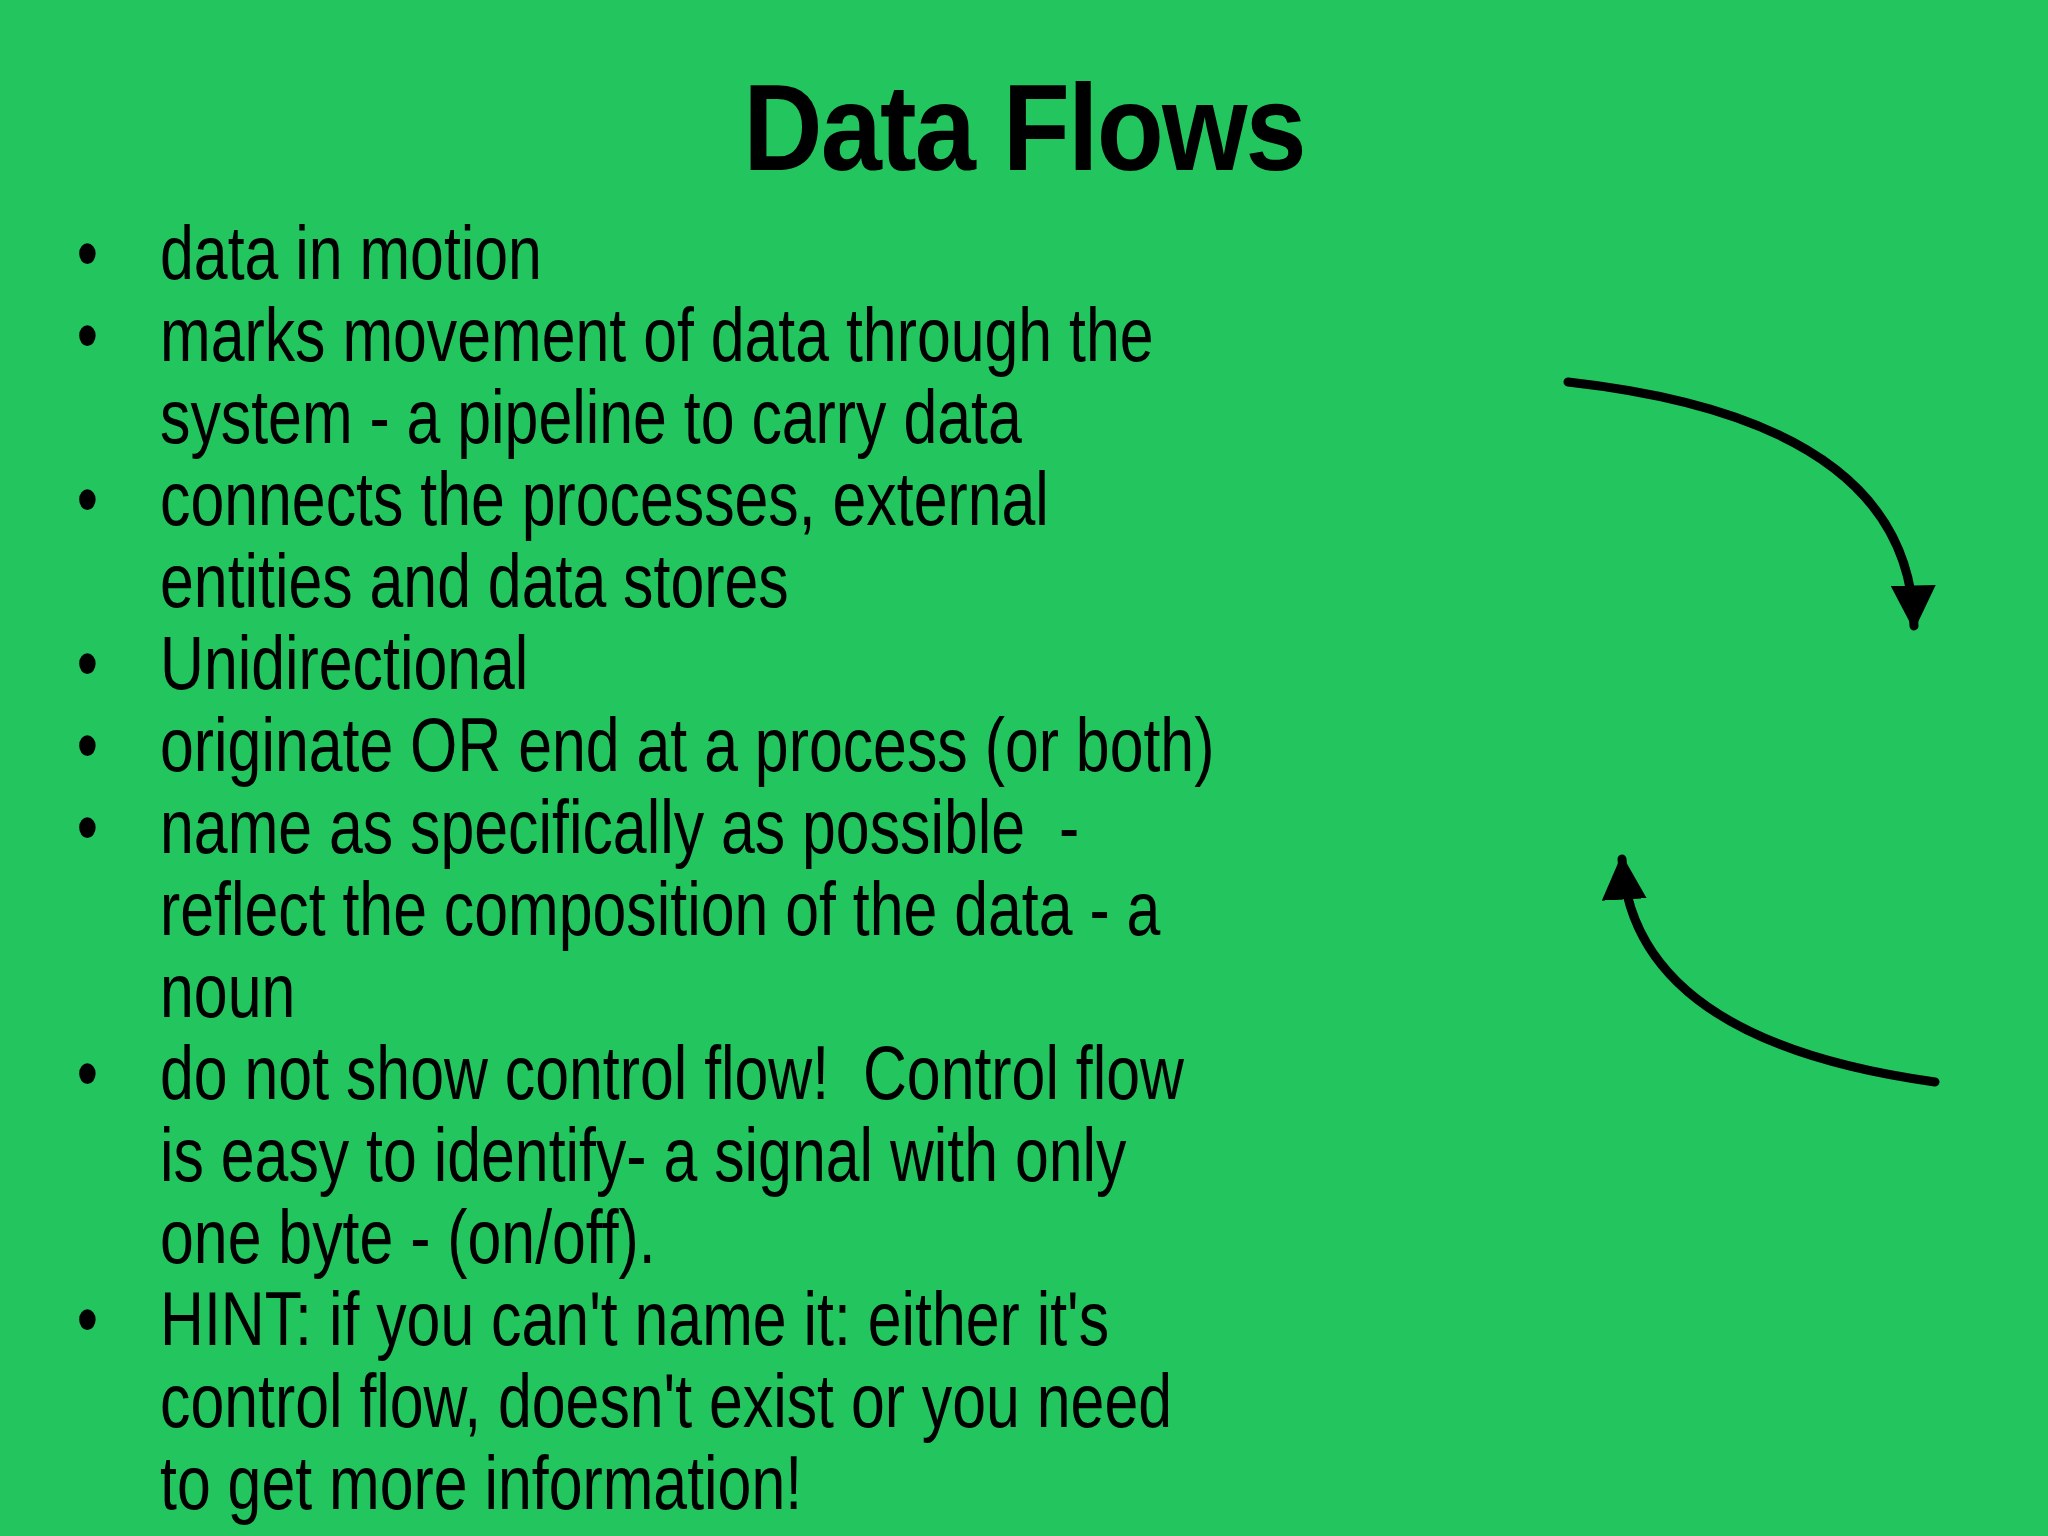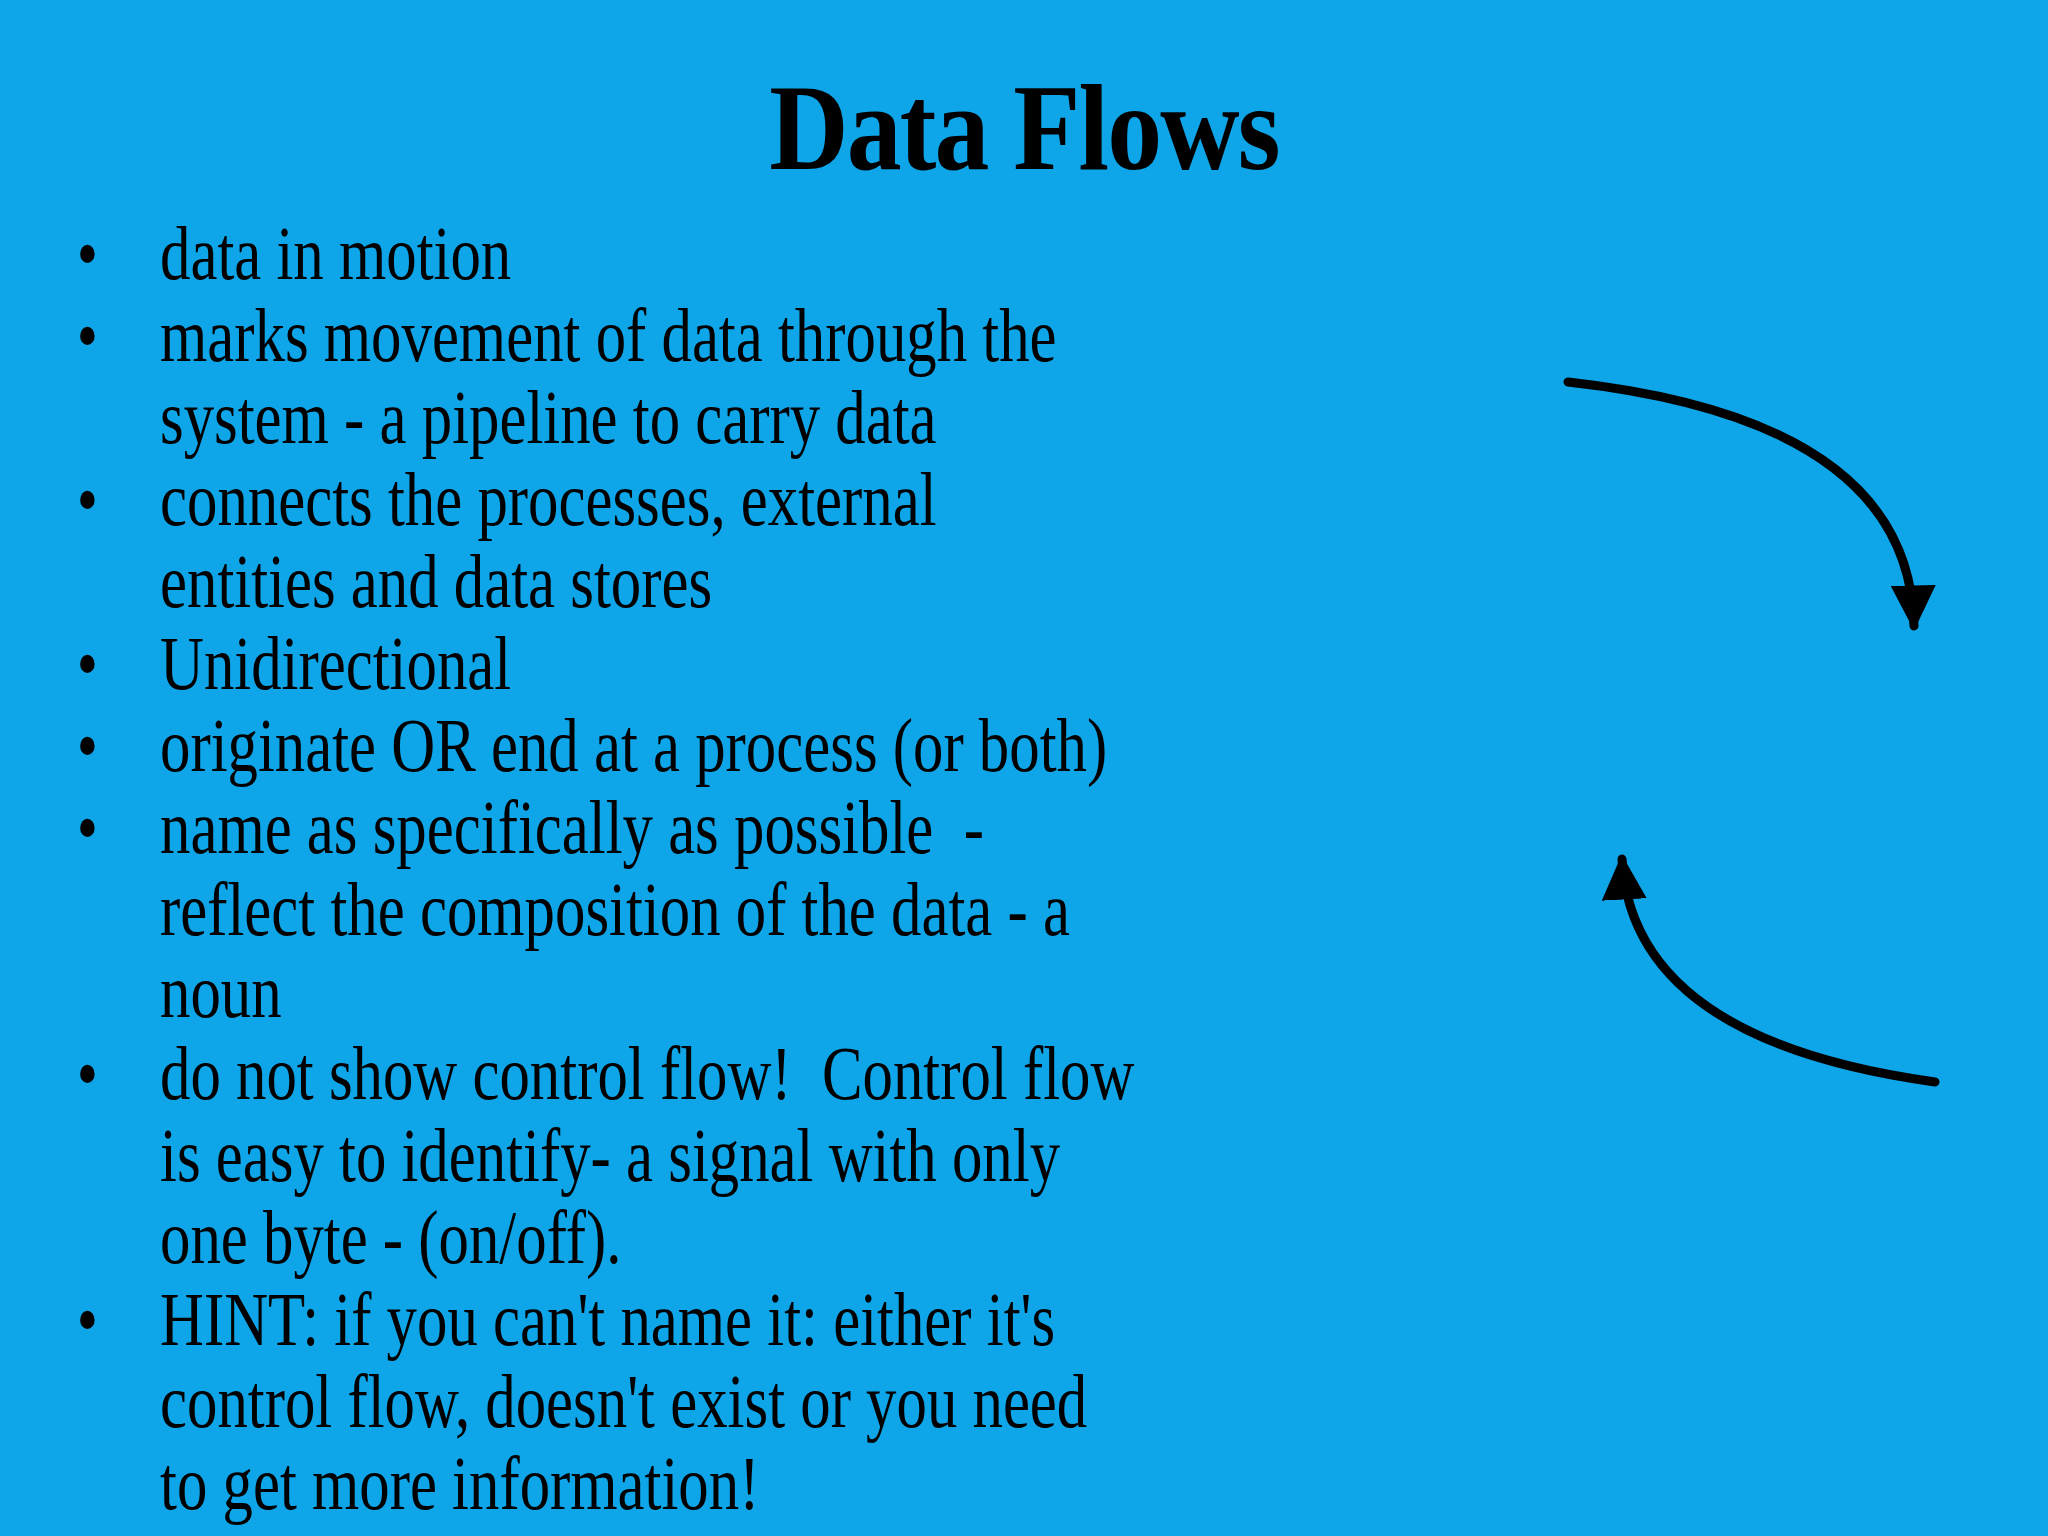--- a/index.html
+++ b/index.html
@@ -4,23 +4,23 @@
 <style>
   html, body {
     margin: 0;
     padding: 0;
     background: #ffffff;
   }
   .slide {
     position: relative;
     width: 2048px;
     height: 1536px;
-    background: #0ea5e9;
+    background: #22c55e;
     overflow: hidden;
-    font-family: Liberation Serif, serif;
+    font-family: Liberation Sans, sans-serif;
     color: #000000;
   }
   .title {
     position: absolute;
     top: 63px;
     left: 0;
     width: 100%;
     text-align: center;
     font-size: 122px;
     font-weight: bold;

